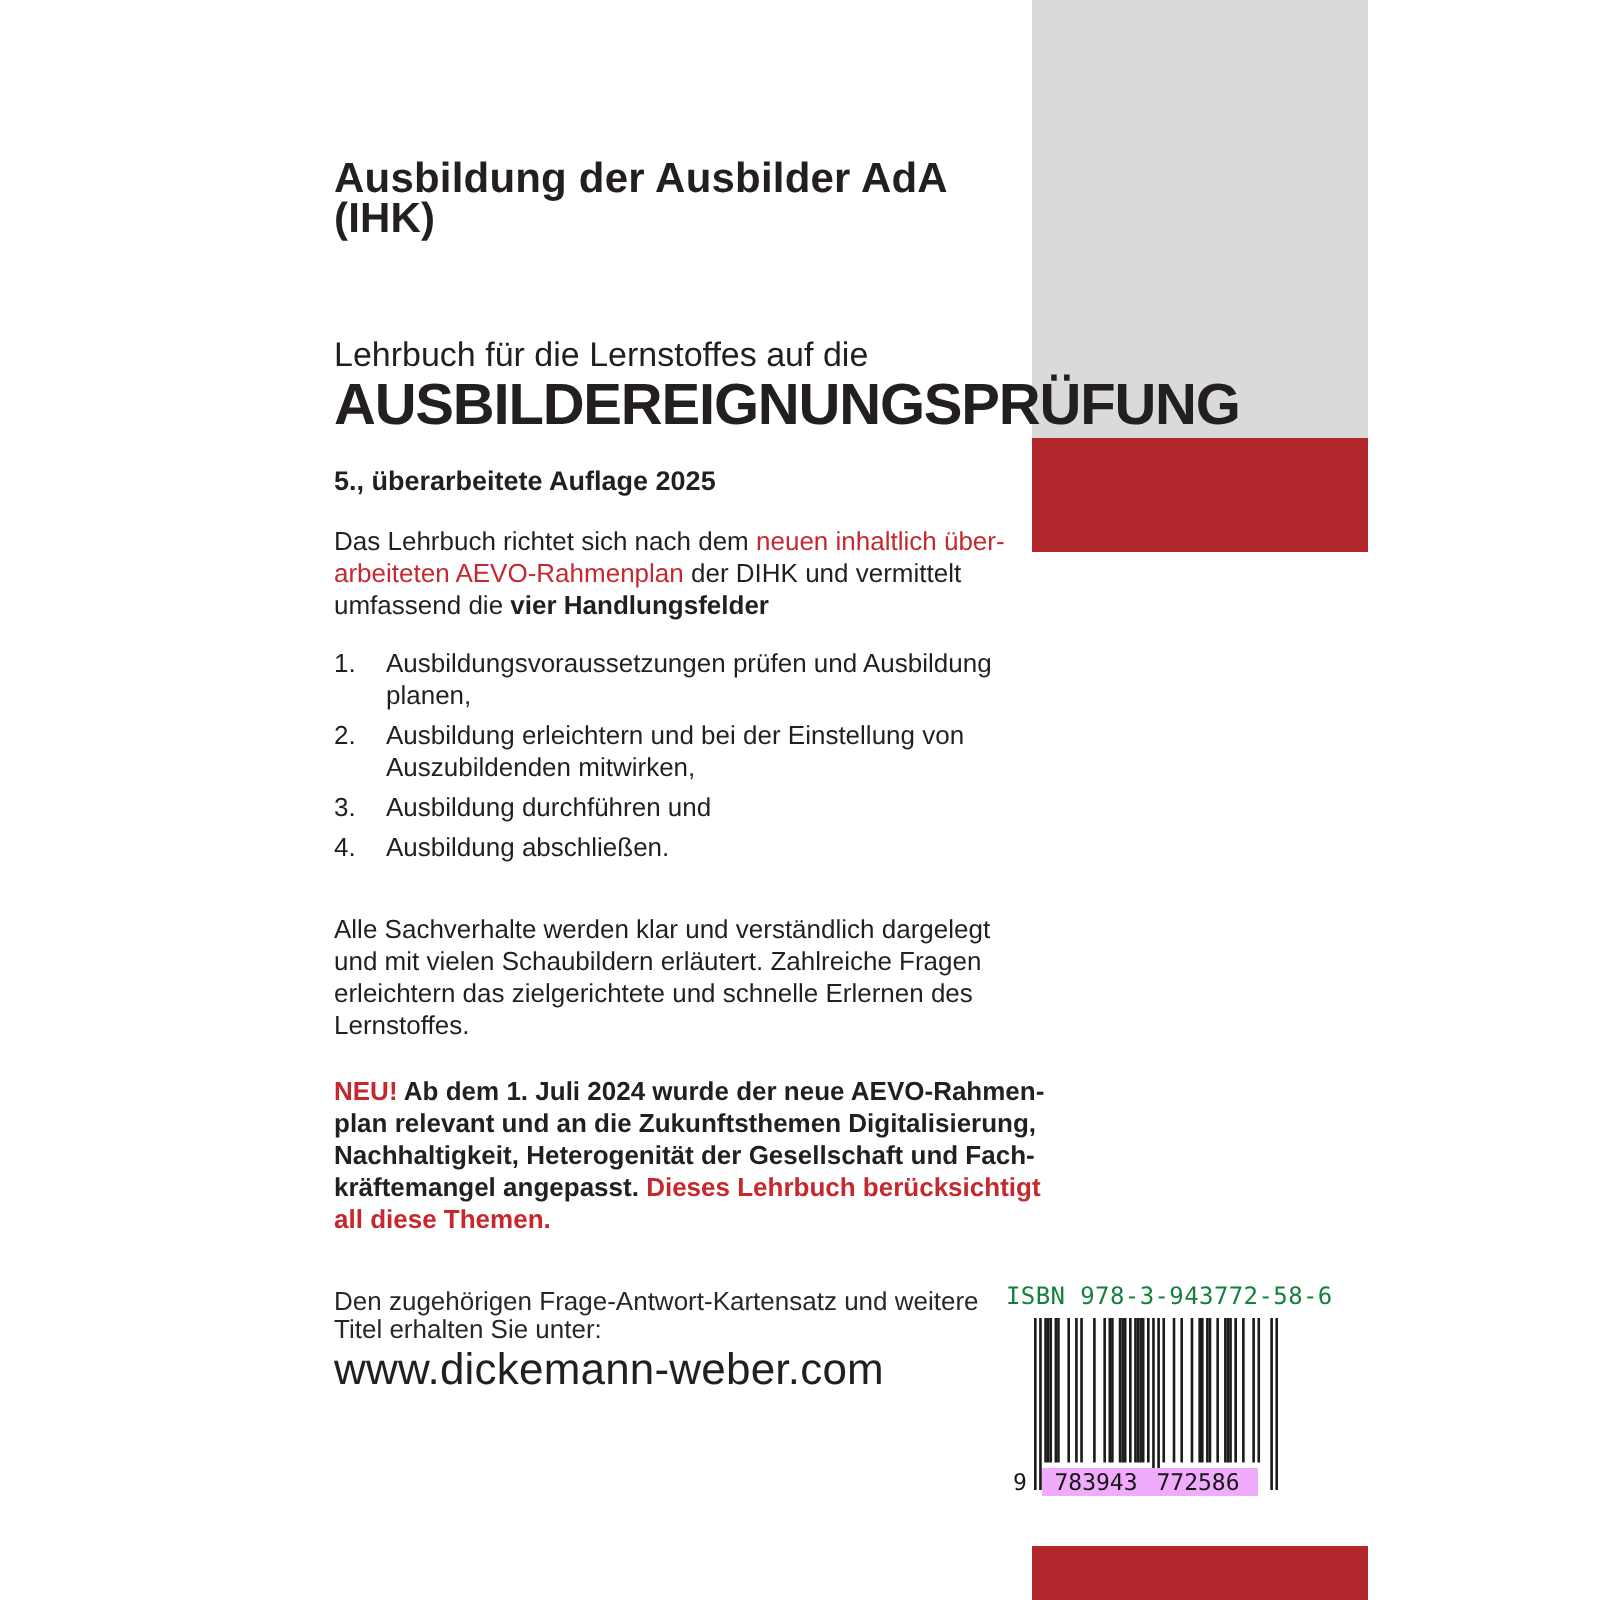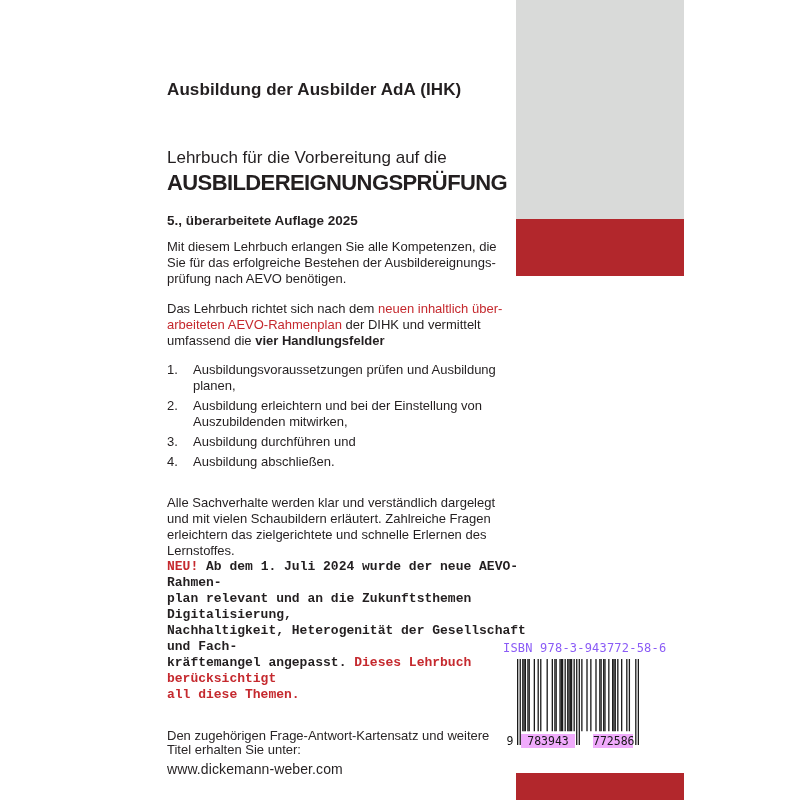--- a/index.html
+++ b/index.html
@@ -16,96 +16,93 @@
   .block { position: absolute; left: 516px; width: 168px; }
   .block-gray { top: 0; height: 219px; background: var(--block_gray, #d9dad9); }
   .block-red-top { top: 219px; height: 57px; background: var(--accent_red, #b2272c); }
   .block-red-bottom { top: 773px; height: 27px; background: var(--accent_red, #b2272c); }
 
   
   .content {
     position: absolute; left: 167px; top: 80px; width: 360px;
   }
   .series-title {
-    font-size: 17px; font-weight: 600; line-height: 20px; letter-spacing: 0.1px;
+    font-size: 21px; font-weight: 600; line-height: 20px; letter-spacing: 0.1px;
   }
   .subtitle {
     margin-top: 48px; font-size: 17px; font-weight: 400; line-height: 20px;
   }
   .main-title {
-    margin-top: 2px; font-size: 22px; font-weight: 700; letter-spacing: -0.6px;
+    margin-top: 2px; font-size: 29px; font-weight: 700; letter-spacing: -0.6px;
     line-height: 26px; white-space: nowrap;
   }
   .title-suffix {
     font-size: 20px; font-weight: 400; line-height: 24px;
   }
   .edition {
     margin-top: 16px; font-size: 13.5px; font-weight: 700; line-height: 17px;
   }
   .para {
     font-size: 13px; line-height: 16px; white-space: pre-line;
   }
   .p-intro { margin-top: 10px; }
   .p-rahmenplan { margin-top: 14px; }
   .p-description { margin-top: 25px; }
-  .p-news { font-weight: 700; font-family: Liberation Mono, monospace; }
+  .p-news { margin-top: 17px; font-weight: 700; }
   .red-text { color: var(--text_red, #c5292e); }
   .bold-text { font-weight: 700; }
 
   .hf-list { margin-top: 13px; }
   .hf-item {
     display: grid; grid-template-columns: 26px 1fr;
     font-size: 13px; line-height: 16px; margin-bottom: 4px;
   }
   .hf-item .hf-text { white-space: pre-line; }
 
   .footer-note {
     margin-top: 26px; font-size: 13px; line-height: 13.5px; white-space: pre-line;
     color: #2a2627;
   }
   .website {
-    margin-top: 3px; font-size: 14px; font-weight: 400; line-height: 21px;
+    margin-top: 3px; font-size: 22px; font-weight: 400; line-height: 21px;
     letter-spacing: 0.1px;
   }
 
   
   .isbn-block { position: absolute; left: 503px; top: 641px; width: 180px; }
   .isbn-label {
     font-family: "DejaVu Sans Mono", monospace;
-    font-size: 12px; letter-spacing: 0.2px; color: #8b5cf6; white-space: nowrap;
+    font-size: 12px; letter-spacing: 0.2px; color: #15803d; white-space: nowrap;
   }
   .barcode-wrap { position: relative; margin: 4px 0 0 14px; width: 122px; height: 86px; }
   .barcode-wrap svg { width: 122px; height: 86px; display: block; fill: #1b1b1b; }
   .bc-digit {
     position: absolute; bottom: -3px;
     font-family: "DejaVu Sans Mono", monospace; font-size: 11.5px; color: #161616;
     background: #f0abfc; line-height: 14px; text-align: center;
   }
   .bc-lead { left: -12px; width: 10px; background: transparent; }
   .bc-g1 { left: 4px; width: 54px; }
-  .bc-g2 { left: 76px; width: 40px; }
+  .bc-g2 { left: 52px; width: 60px; }
 </style>
 </head>
 <body>
 
 <div class="block block-gray"></div>
 <div class="block block-red-top"></div>
 <div class="block block-red-bottom"></div>
 
 <div class="content">
   <div class="series-title">Ausbildung der Ausbilder AdA (IHK)</div>
 
-  <div class="subtitle">Lehrbuch für die Vorbereitung auf die</div>
+  <div class="subtitle">Lehrbuch für die Lernstoffes auf die</div>
   <div class="main-title">AUSBILDEREIGNUNGSPRÜFUNG</div>
 
   <div class="edition">5., überarbeitete Auflage 2025</div>
 
-  <div class="para p-intro">Mit diesem Lehrbuch erlangen Sie alle Kompetenzen, die
-Sie für das erfolgreiche Bestehen der Ausbildereignungs-
-prüfung nach AEVO benötigen.</div>
 
   <div class="para p-rahmenplan"><span>Das Lehrbuch richtet sich nach dem </span><span class="red-text">neuen inhaltlich über-
 arbeiteten AEVO-Rahmenplan</span><span> der DIHK und vermittelt
 umfassend die </span><span class="bold-text">vier Handlungsfelder</span></div>
 
   <div class="hf-list">
     <div class="hf-item">
       <span class="hf-num">1.</span>
       <span class="hf-text">Ausbildungsvoraussetzungen prüfen und Ausbildung
 planen,</span>

